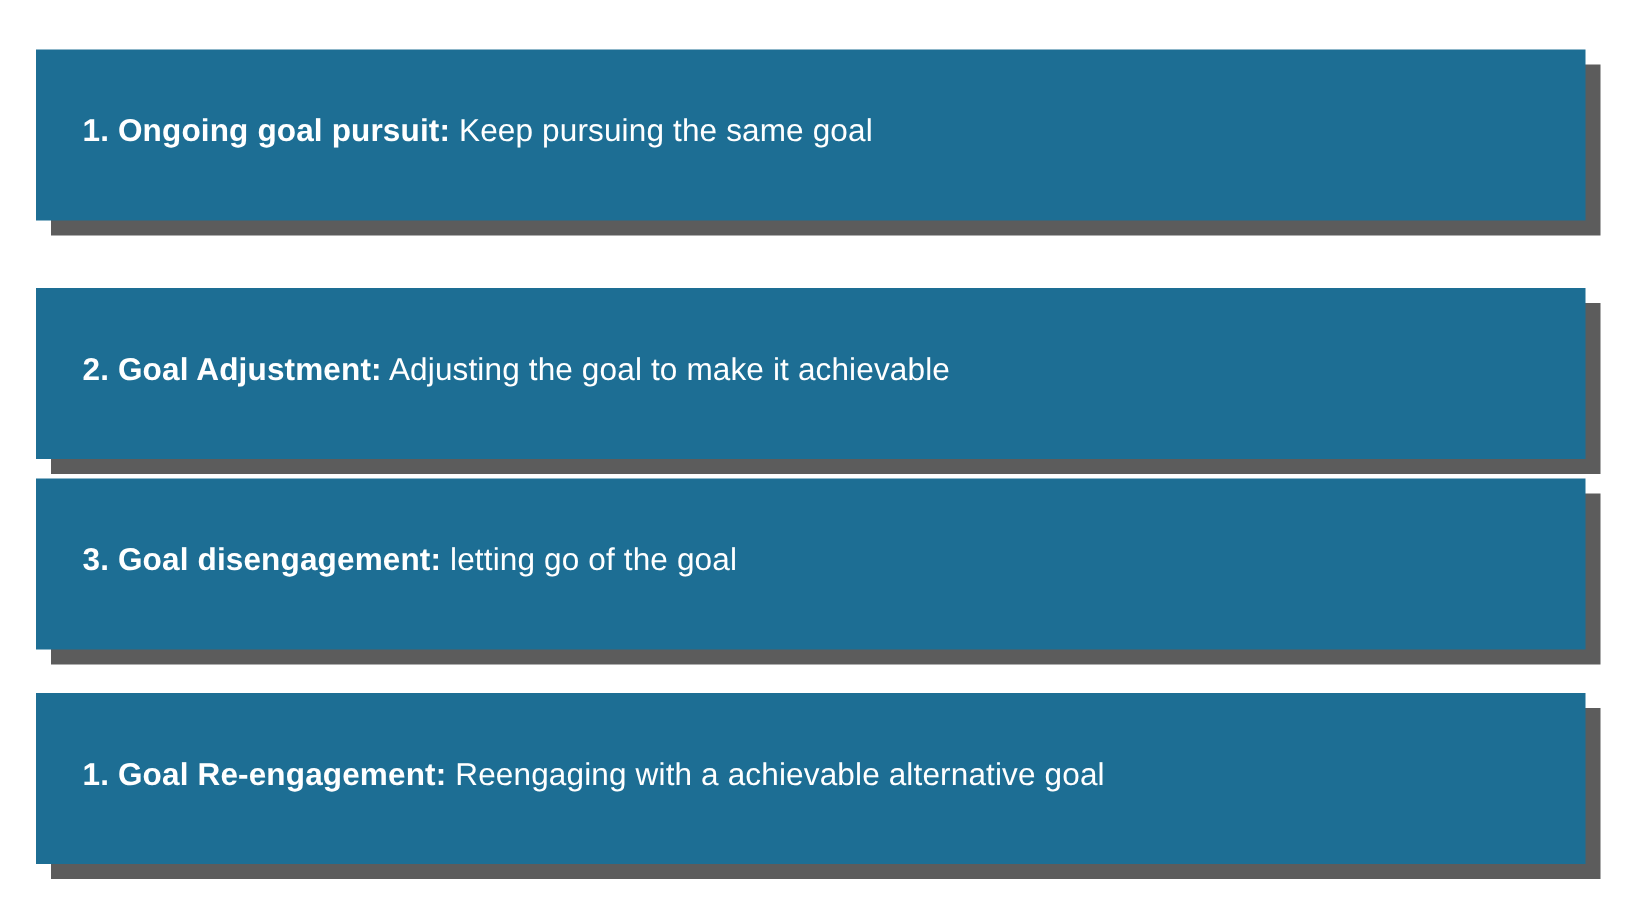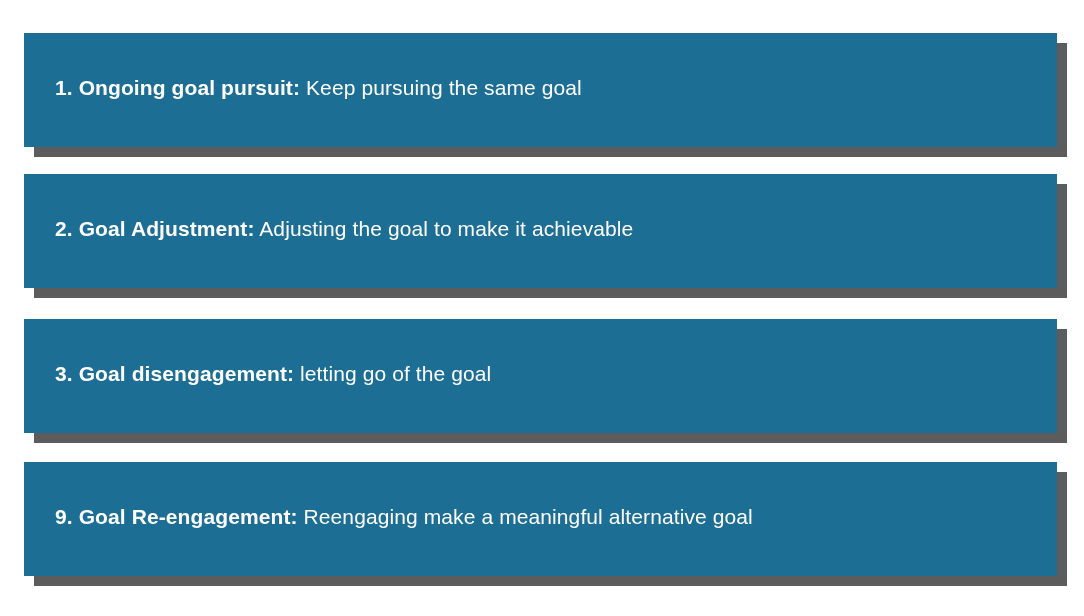--- a/index.html
+++ b/index.html
@@ -65,21 +65,21 @@
   .banner-title {
     font-weight: bold;
   }
 
   .banner-desc {
     font-weight: normal;
   }
 
   
   .row-0 { top: 33px; }
-  .row-1 { top: 174px; }
+  .row-1 { top: 192px; }
   .row-2 { top: 319px; padding-left: 36px; }
   .row-3 { top: 462px; }
 </style>
 </head>
 <body>
 
 <div id="banner-list">
 
   <div class="banner-row row-0">
     <div class="banner-shadow"></div>
@@ -108,19 +108,19 @@
         <span class="banner-title">3. Goal disengagement:</span>
         <span class="banner-desc">letting go of the goal</span>
       </div>
     </div>
   </div>
 
   <div class="banner-row row-3">
     <div class="banner-shadow"></div>
     <div class="banner-panel">
       <div class="banner-text">
-        <span class="banner-title">9. Goal Re-engagement:</span>
-        <span class="banner-desc">Reengaging make a meaningful alternative goal</span>
+        <span class="banner-title">1. Goal Re-engagement:</span>
+        <span class="banner-desc">Reengaging with a achievable alternative goal</span>
       </div>
     </div>
   </div>
 
 </div>
 
 </body></html>

